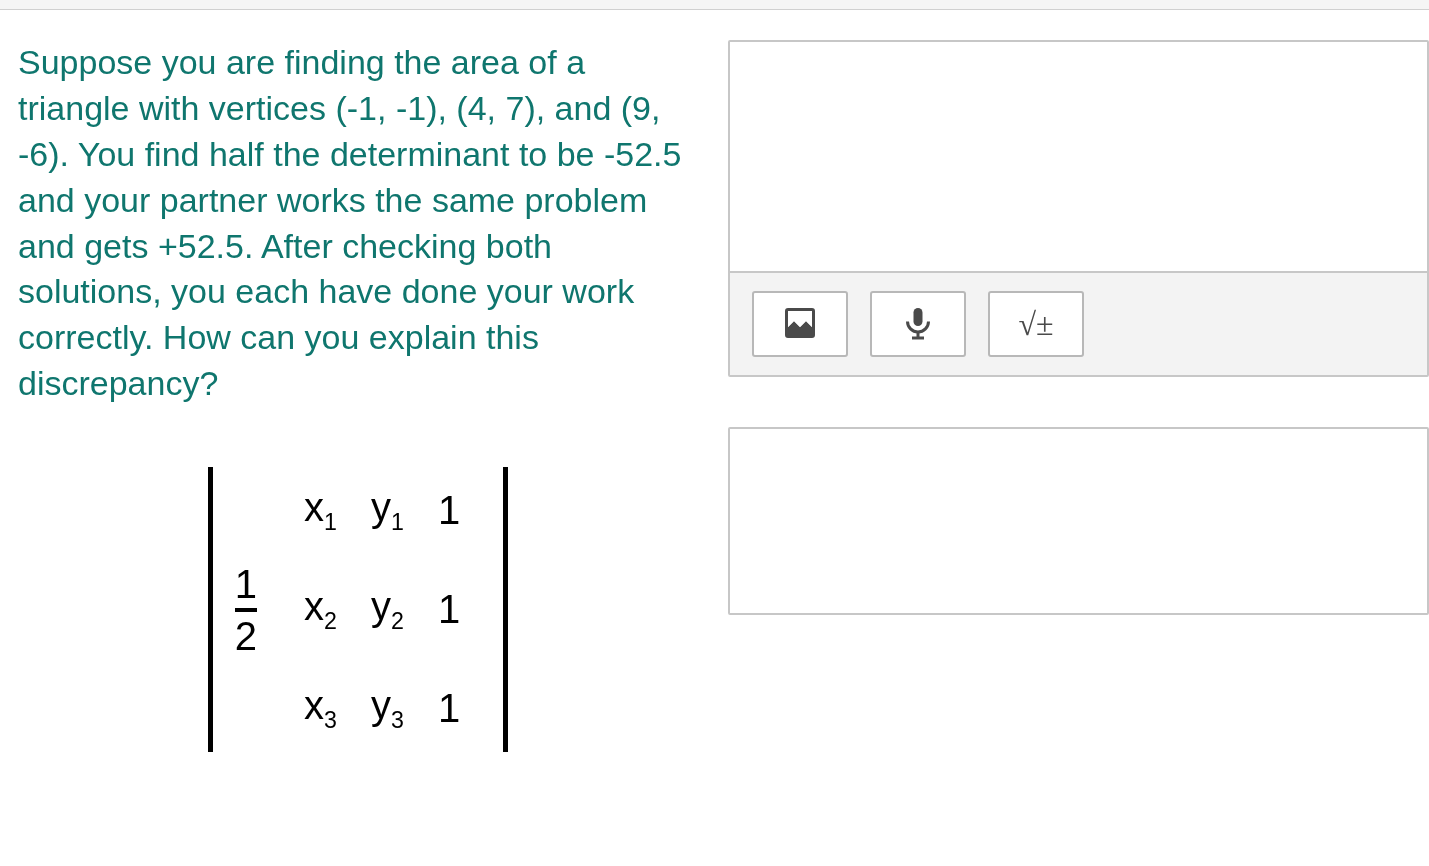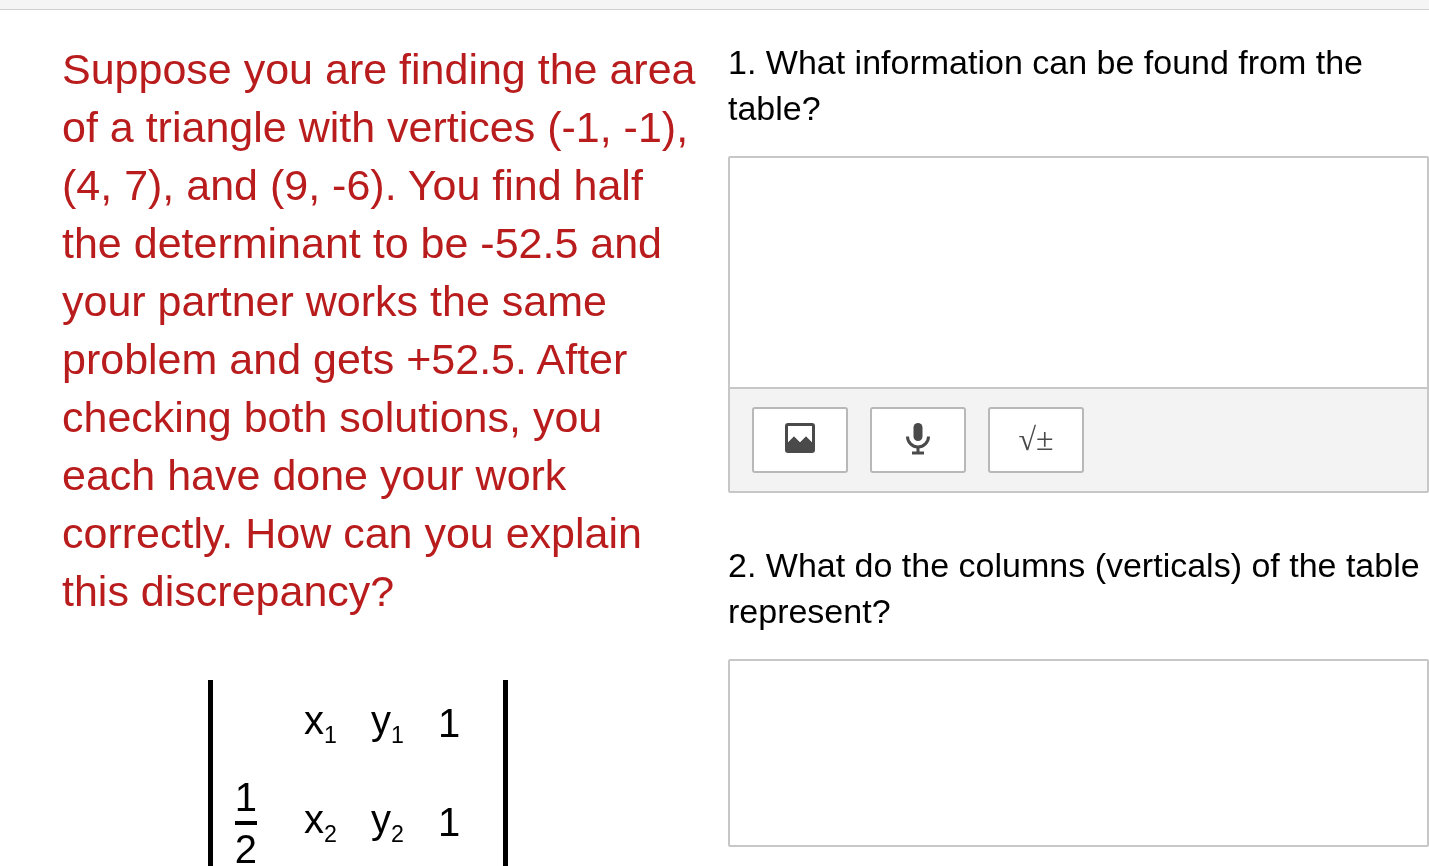--- a/index.html
+++ b/index.html
@@ -23,25 +23,24 @@
     }
     .left-col {
       width: 680px;
       flex-shrink: 0;
     }
     .right-col {
       flex: 1;
       min-width: 0;
     }
     .problem-text {
-      font-size: 43px;
+      font-size: 34px;
       line-height: 1.35;
-      color: #b91c1c;
+      color: #0f766e;
       margin-bottom: 60px;
-      margin-left: 44px;
     }
     .formula {
       display: flex;
       align-items: center;
       justify-content: center;
       font-size: 40px;
       font-family: Arial, sans-serif;
     }
     .area-label {
       margin-right: 14px;
@@ -198,21 +197,20 @@
           <span class="det-bar"></span>
         </span>
       </span>
       <span class="abs-bar"></span>
     </div>
   </div>
 
   <div class="right-col">
 
     <div class="question-block">
-      <p class="question-text">1. What information can be found from the table?</p>
       <div class="answer-box">
         <textarea class="answer-textarea" value="" style=""></textarea>
         <div class="answer-toolbar">
           <button class="tool-btn">
             <span>
               <svg viewBox="0 0 24 24" fill="none" stroke="currentColor" stroke-width="2">
                 <rect x="3" y="3" width="18" height="18" rx="1"></rect>
                 <path d="M3 16 L8 11 L12 15 L16 11 L21 16" fill="currentColor" stroke="none"></path>
                 <path d="M3 16 L3 21 L21 21 L21 16 L16 11 L12 15 L8 11 Z" fill="currentColor" stroke="none"></path>
               </svg>
@@ -229,20 +227,19 @@
             </span>
           </button>
           <button class="tool-btn">
             <span class="math-sym">√±</span>
           </button>
         </div>
       </div>
     </div>
 
     <div class="question-block">
-      <p class="question-text">2. What do the columns (verticals) of the table represent?</p>
       <div class="answer-box-simple">
         <textarea class="answer-textarea-simple" value="" style=""></textarea>
       </div>
     </div>
 
   </div>
 </div>
 
 </body></html>

